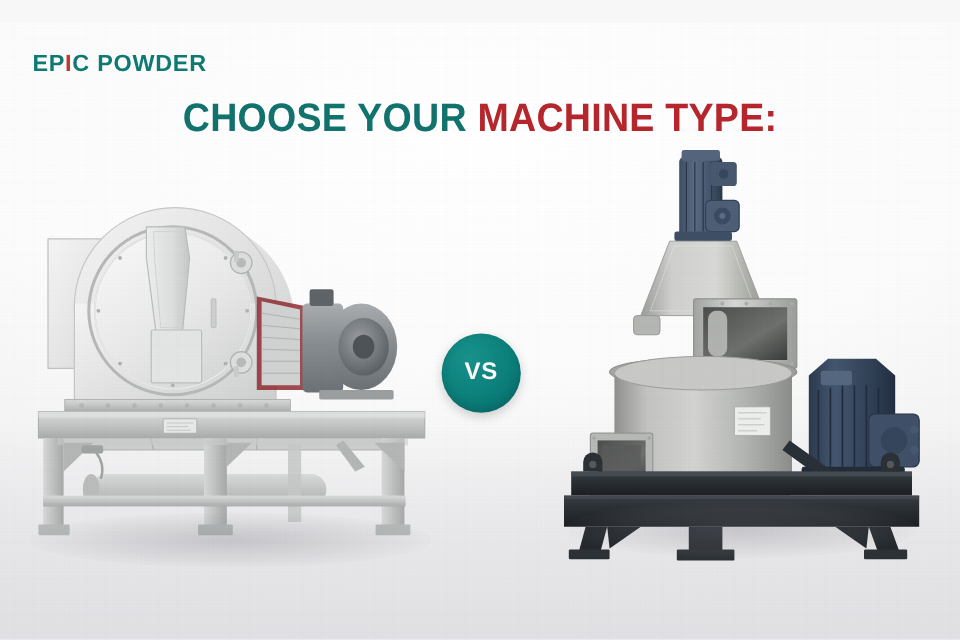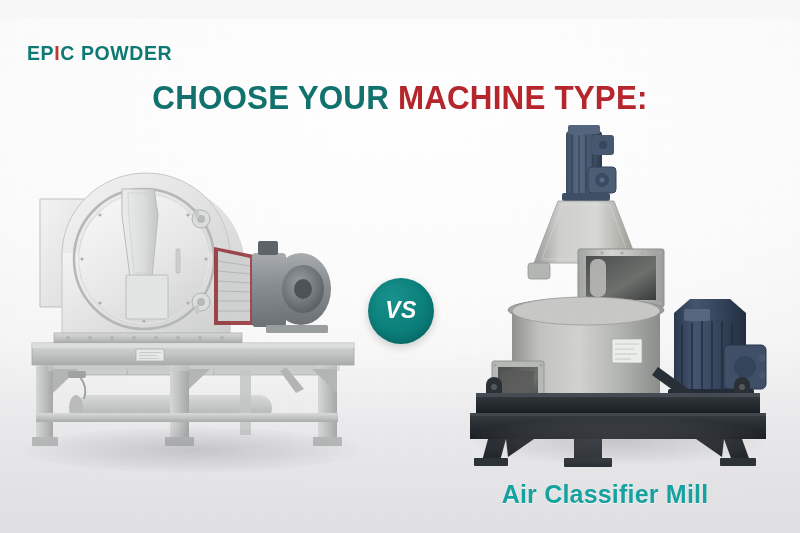--- a/index.html
+++ b/index.html
@@ -63,22 +63,22 @@
 
   
   #vs-badge {
     position:absolute; left:368px; top:259px;
     width:66px; height:66px; border-radius:50%;
     background:radial-gradient(circle at 36% 30%, #18928c 0%, #0c7f7b 55%, #076b68 100%);
     box-shadow:0 3px 9px rgba(0,0,0,.18), inset 0 -3px 8px rgba(0,0,0,.12);
     display:flex; align-items:center; justify-content:center;
   }
   #vs-badge span {
-    color:#fff; font-size:23px; font-weight:700; letter-spacing:.5px;
-    line-height:1; transform:translateY(-1px);font-style:italic;
+    color:#fff; font-size:20px; font-weight:700; letter-spacing:.5px;
+    line-height:1; transform:translateY(-1px);
   }
 
   
   .stage { position:absolute; }
   #pin-mill-figure { left:18px;  top:118px; width:350px; height:330px; }
   #acm-figure      { left:462px; top:98px;  width:312px; height:352px; }
 
   .machine-shadow {
     position:absolute; border-radius:50%;
     background:radial-gradient(ellipse at center, rgba(120,120,128,.30) 0%, rgba(140,140,148,.14) 48%, rgba(255,255,255,0) 75%);
@@ -415,16 +415,15 @@
         <path d="M44 322 L72 322 L46 340 Z"></path>
         <path d="M262 322 L234 322 L260 340 Z"></path>
       </g>
     </svg>
   </div>
 
   <div id="vs-badge">
     <span>VS</span>
   </div>
 
-  <div class="caption" id="caption-right">Air Classifier Mill</div>
 
   <div id="grain"></div>
 </div>
 
 </body></html>

